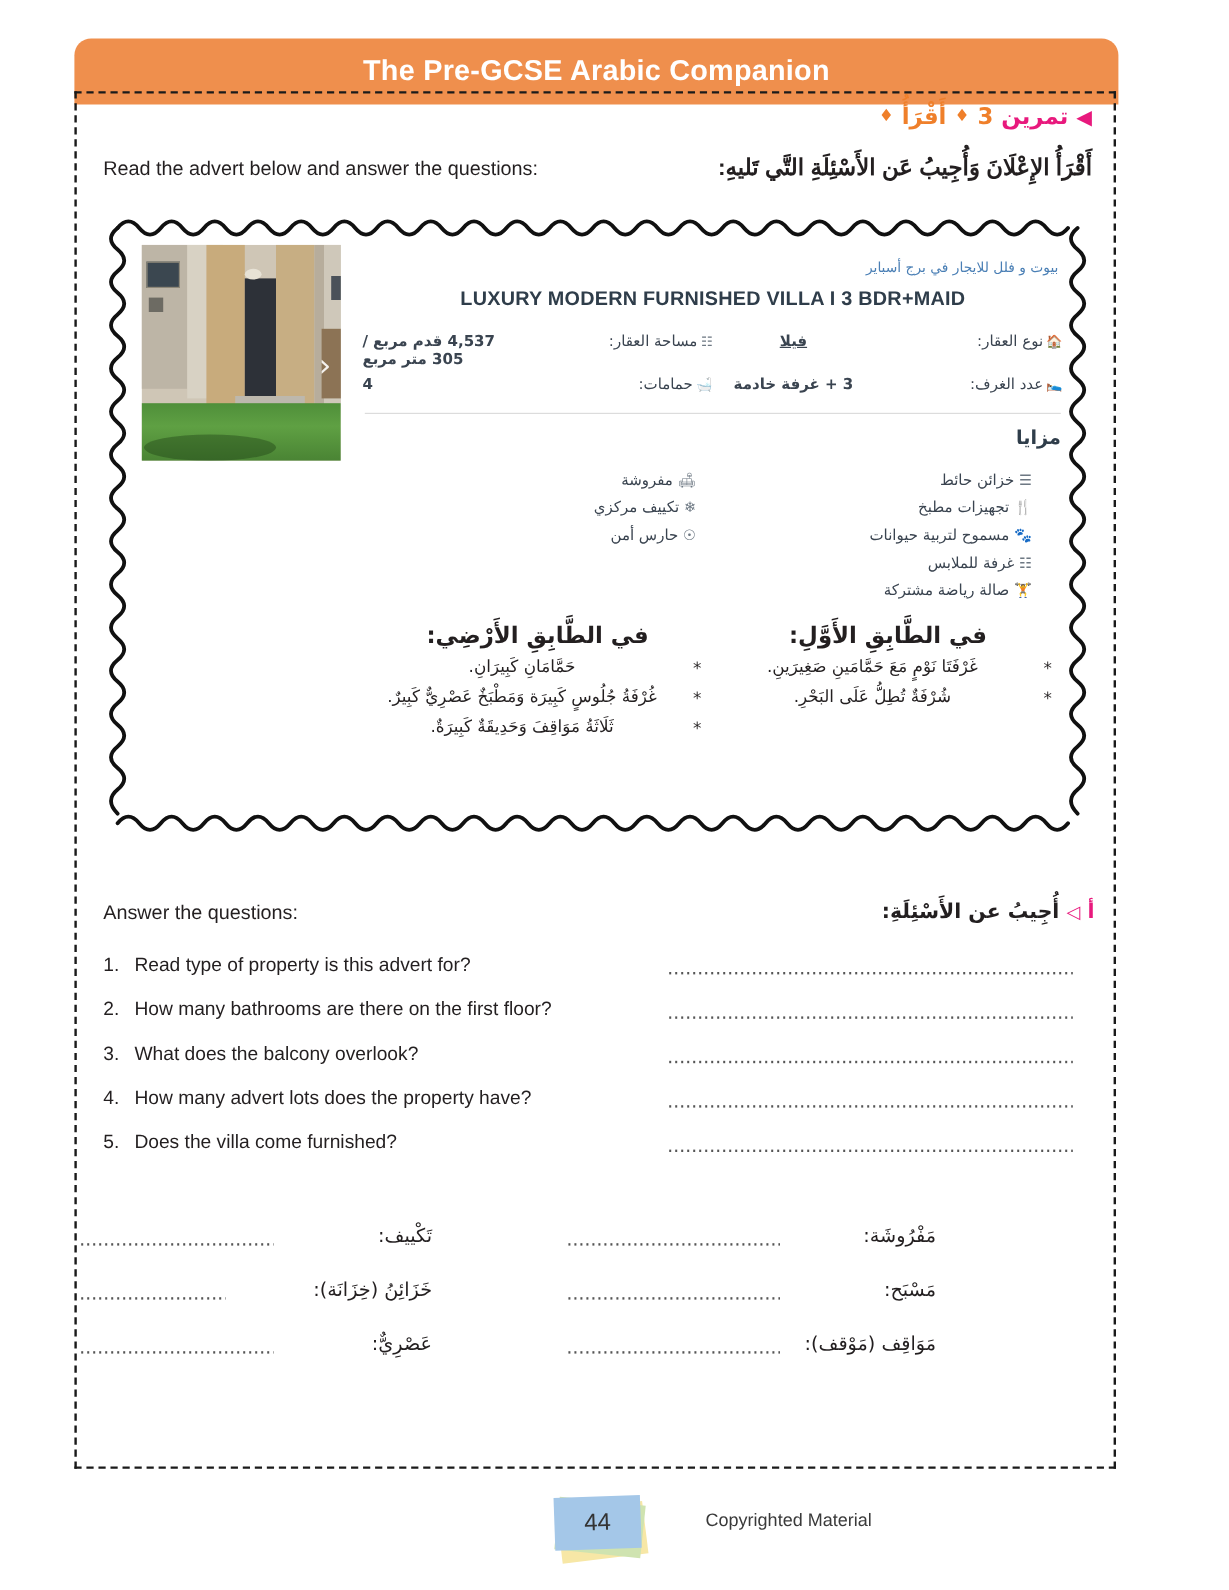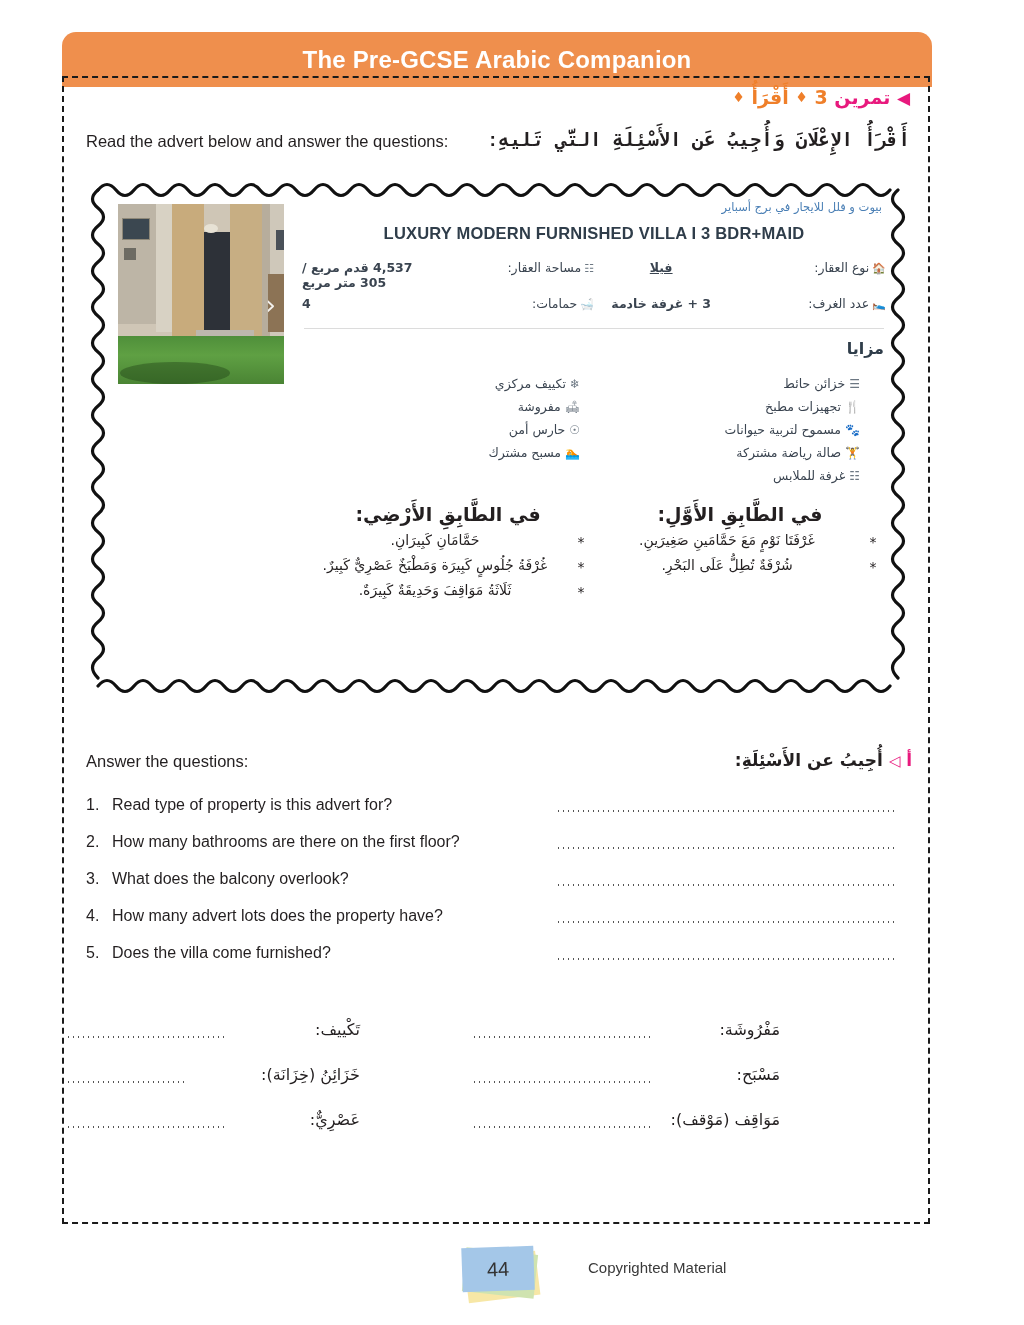--- a/index.html
+++ b/index.html
@@ -46,21 +46,21 @@
   .instr-row{
     position:absolute; left:0; right:0; top:50px; height:34px;
   }
   .instr-en{
     position:absolute; left:22px; top:4px;
     font-size:16.5px; color:#231f20;
   }
   .instr-ar{
     position:absolute; right:18px; top:0px;
     direction:rtl; font-size:19px; font-weight:bold; color:#231f20;
-    font-family:Liberation Mono, monospace;
+    font-family:Liberation Sans, sans-serif;
     white-space:nowrap;
   }
 
   
   .advert-wrap{
     position:absolute; left:22px; top:100px; width:824px; height:520px;
   }
   .wavy-svg{ position:absolute; left:0; top:0; width:824px; height:520px; }
   .advert-inner{
     position:absolute; left:20px; top:18px; right:20px; bottom:18px;
@@ -96,21 +96,21 @@
     font-family:"DejaVu Sans",sans-serif; line-height:1; opacity:.9;
   }
 
   
   .ad-body{
     position:absolute; left:196px; top:0; right:4px; bottom:0;
     direction:rtl;
   }
   .ad-breadcrumb{
     text-align:right; color:#4a7fb5; font-size:11.5px;
-    font-family:"DejaVu Sans",sans-serif; margin-top:4px; padding-right:4px;
+    font-family:"DejaVu Sans",sans-serif; margin-top:20px; padding-right:4px;
   }
   .ad-h1{
     text-align:center; color:#2f3d4a; font-size:16.5px; font-weight:bold;
     direction:ltr; margin-top:10px; letter-spacing:.2px;
   }
   .spec-table{ width:100%; border-collapse:collapse; margin-top:14px; }
   .spec-table td{ font-size:12.5px; color:#3a4450; vertical-align:top; padding:3px 0;
     font-family:"DejaVu Sans",sans-serif;}
   .sp-lbl{ text-align:right; width:27%; white-space:nowrap;}
   .sp-val{ text-align:center; width:23%; font-weight:bold;}
@@ -297,28 +297,27 @@
 
         <hr class="ad-rule">
 
         <div class="ad-h2">مزايا</div>
 
         <div class="feat-grid">
           <div class="feat-col left">
             <div class="feat-item"><span class="fi-ico">☰</span><span>خزائن حائط</span></div>
             <div class="feat-item"><span class="fi-ico">🍴</span><span>تجهيزات مطبخ</span></div>
             <div class="feat-item"><span class="fi-ico">🐾</span><span>مسموح لتربية حيوانات</span></div>
+            <div class="feat-item"><span class="fi-ico">☷</span><span>غرفة للملابس</span></div>
             <div class="feat-item"><span class="fi-ico">🏋</span><span>صالة رياضة مشتركة</span></div>
-            <div class="feat-item"><span class="fi-ico">☷</span><span>غرفة للملابس</span></div>
           </div>
           <div class="feat-col right">
+            <div class="feat-item"><span class="fi-ico">🛋</span><span>مفروشة</span></div>
             <div class="feat-item"><span class="fi-ico">❄</span><span>تكييف مركزي</span></div>
-            <div class="feat-item"><span class="fi-ico">🛋</span><span>مفروشة</span></div>
             <div class="feat-item"><span class="fi-ico">☉</span><span>حارس أمن</span></div>
-            <div class="feat-item"><span class="fi-ico">🏊</span><span>مسبح مشترك</span></div>
           </div>
         </div>
 
         <div class="floors">
           <div class="floor-col leftc">
             <div class="floor-head">في الطَّابِقِ الأَوَّلِ:</div>
             <div class="floor-line">
               <span class="fl-star">*</span>
               <span class="fl-txt">غَرْفَتَا نَوْمٍ مَعَ حَمَّامَينِ صَغِيرَينِ.</span>
             </div>

